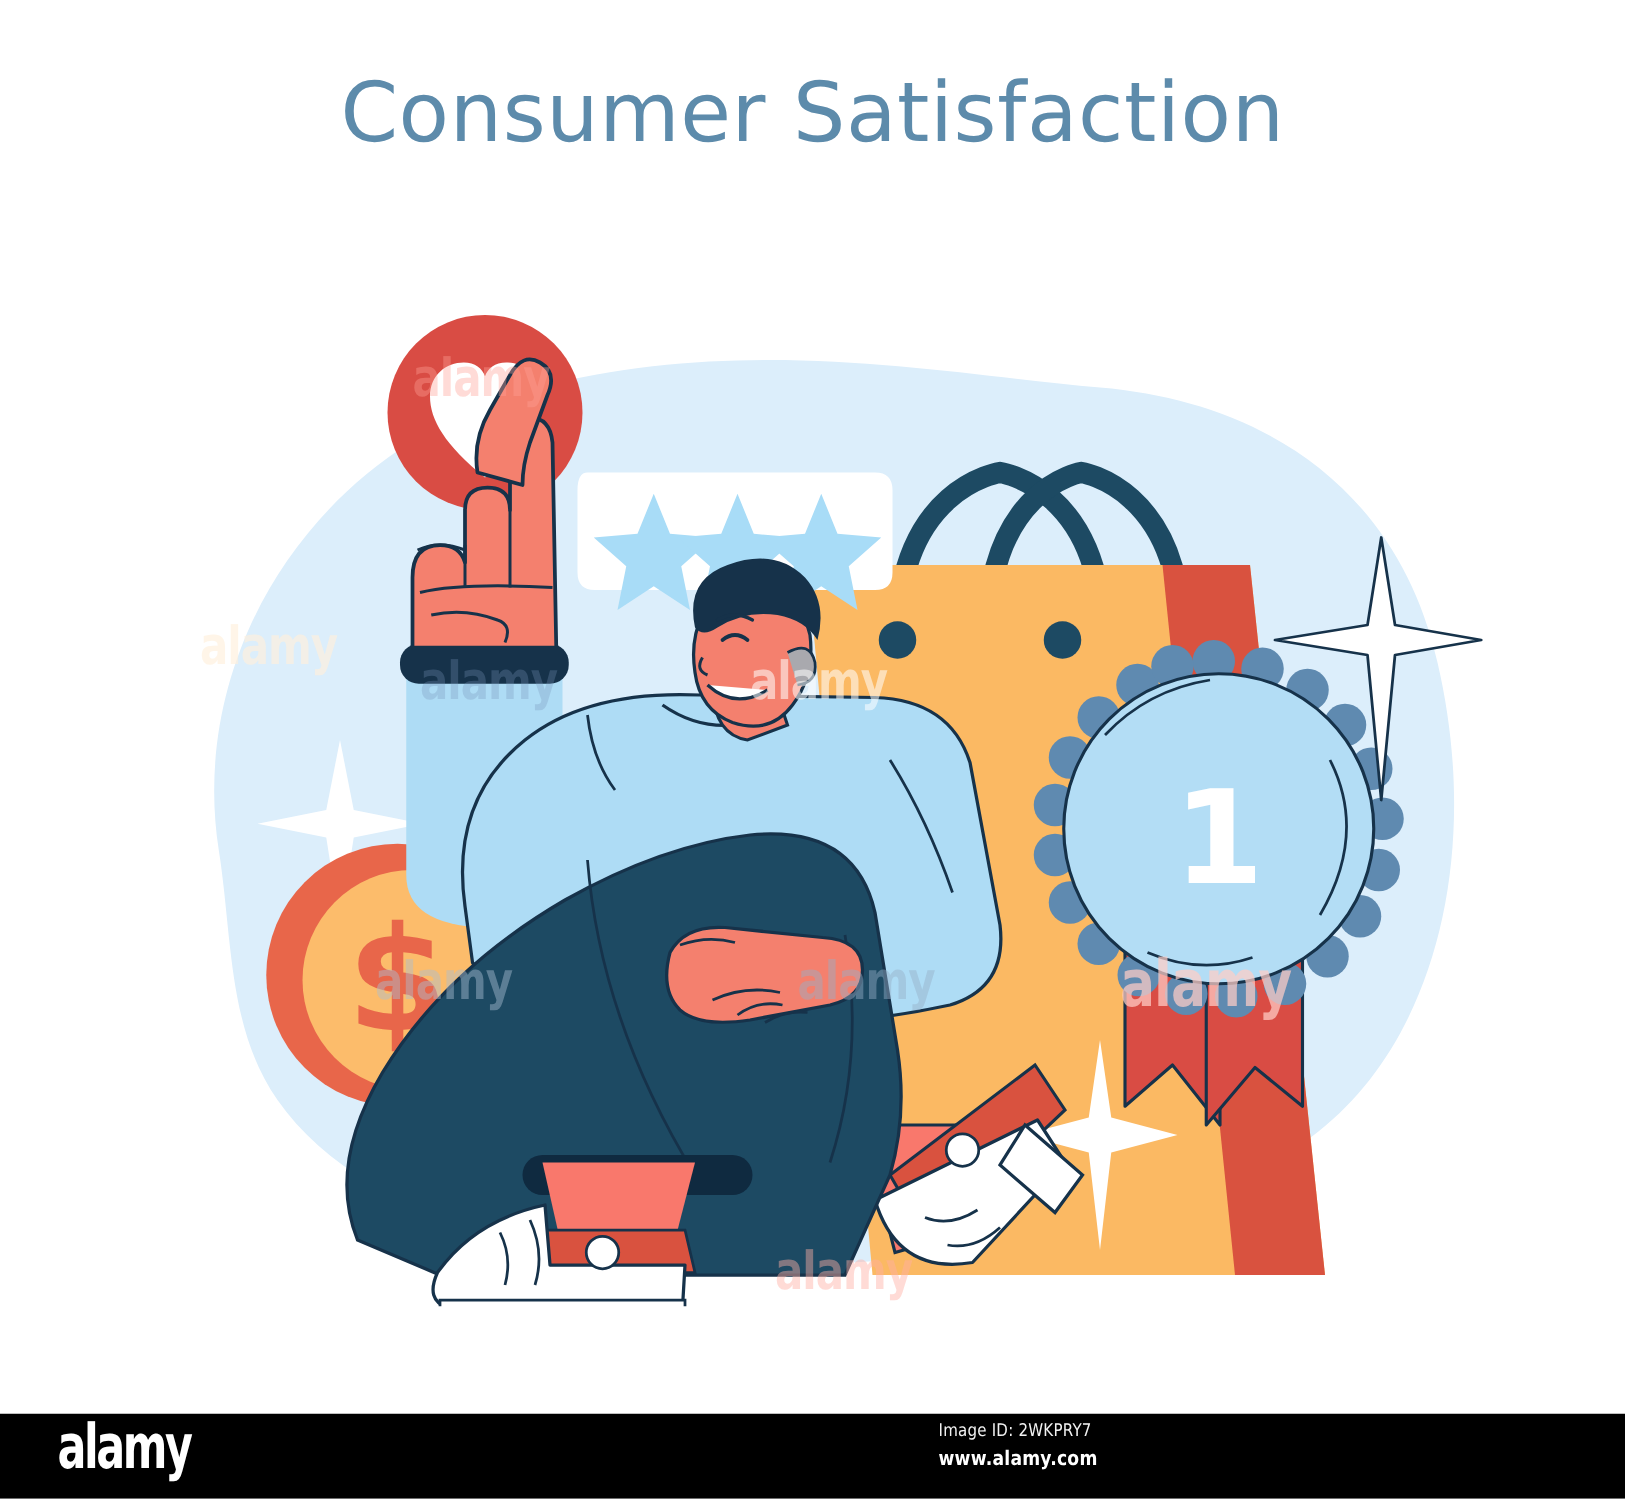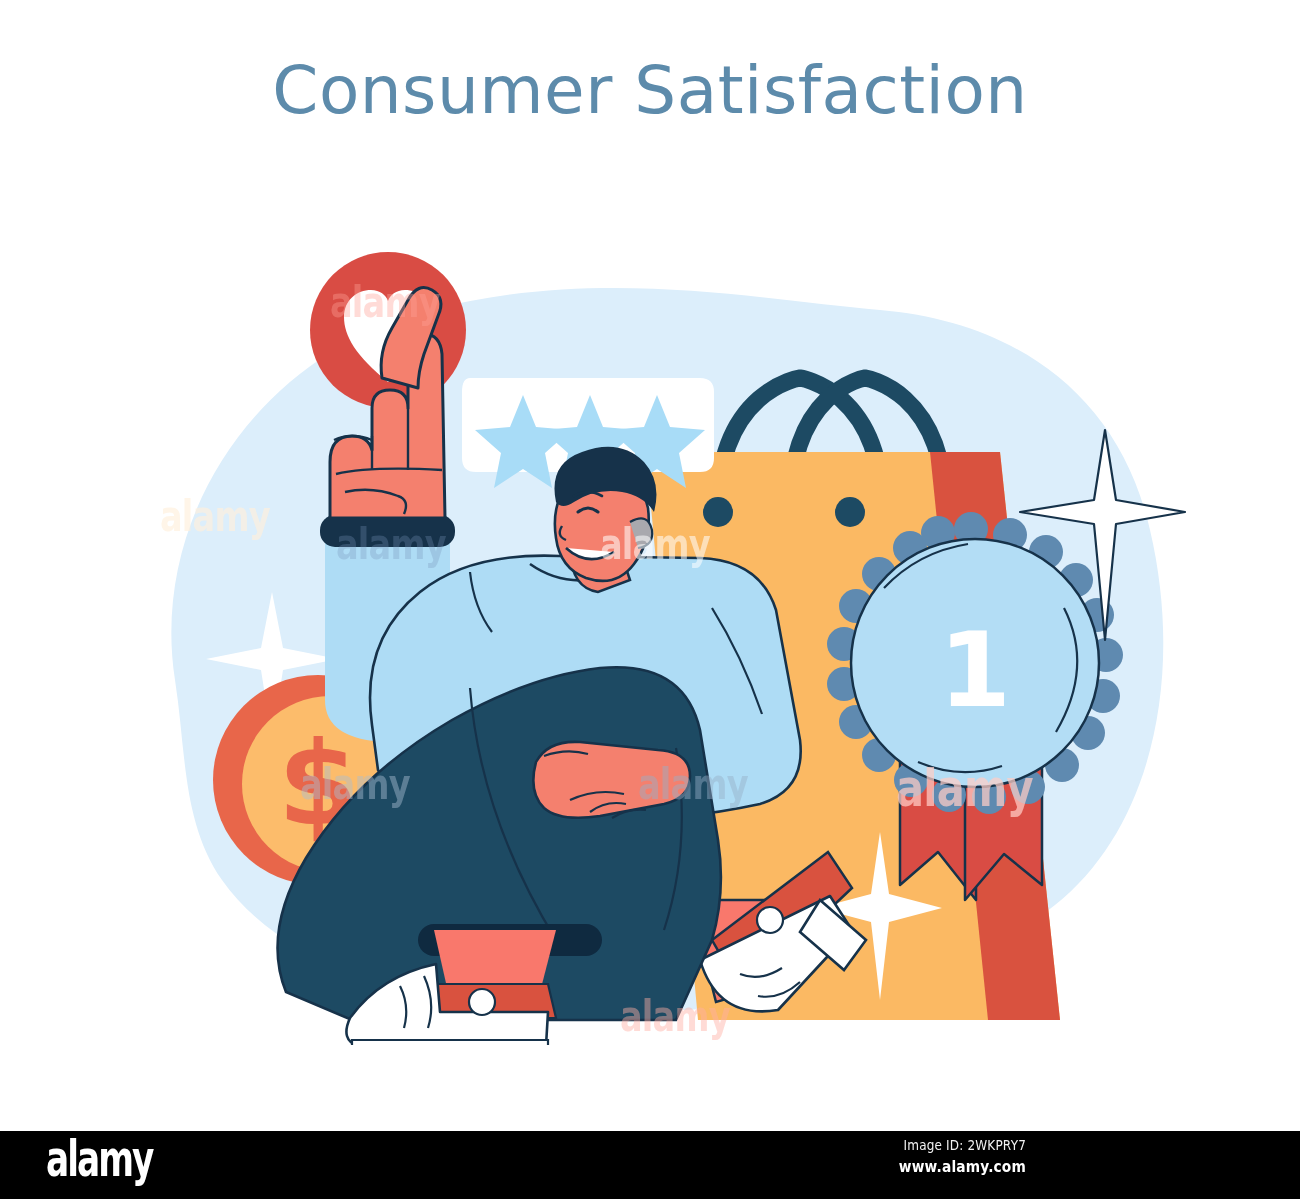--- a/index.html
+++ b/index.html
@@ -73,21 +73,21 @@
     color: #ffffff;
     letter-spacing: -2.5px;
     transform: scaleX(0.78) scaleY(1.12);
     transform-origin: left top;
     line-height: 1.05;
   }
   .wm-right {
     position: absolute;
     right: 14px;
     top: 1137px;
-    text-align: right;
+    text-align: left;
     width: 320px;
   }
   .wm-id {
     font-family: "DejaVu Sans", sans-serif;
     font-size: 14px;
     color: #f2f2f2;
     letter-spacing: 0.2px;
     transform: scaleX(0.86);
     transform-origin: right top;
     display: block;

